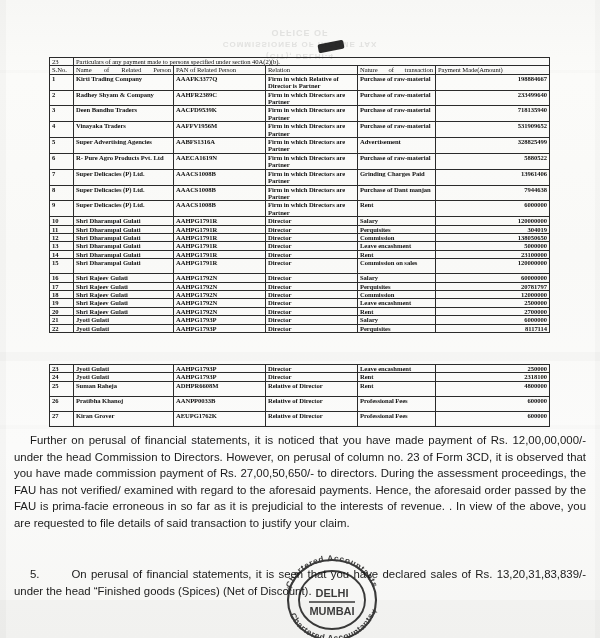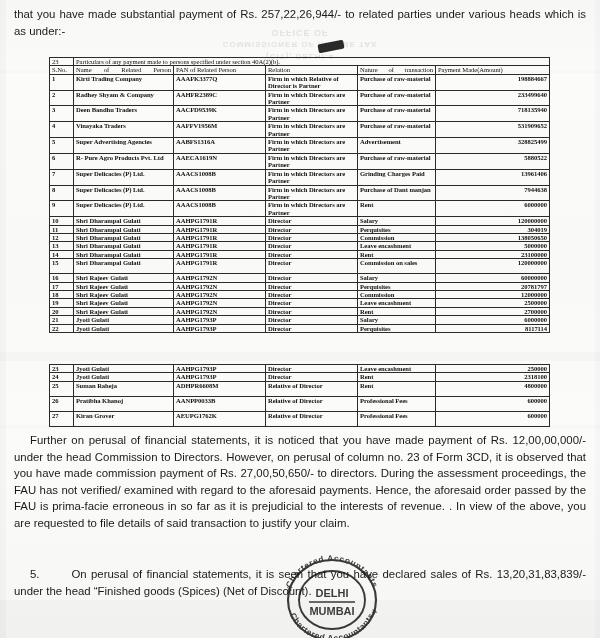--- a/index.html
+++ b/index.html
@@ -179,21 +179,20 @@
 
   <div class="ghost ghost-1">OFFICE OF</div>
   <div class="ghost ghost-2">COMMISSIONER OF INCOME TAX</div>
   <div class="ghost ghost-3">(CIT), DELHI-4</div>
 
   <div class="band band-a"></div>
   <div class="band band-b"></div>
   <div class="band band-c"></div>
   <div class="band band-d"></div>
 
-  <div class="para" id="intro-para">that you have made substantial  payment of Rs. 257,22,26,944/- to related parties under various heads which is as under:-</div>
 
   <div class="smudge"></div>
 
   <div class="tbl-wrap" id="table-main-wrap">
     <table class="scdtable">
       <colgroup>
         <col class="c-sn">
           <col class="c-name">
           <col class="c-pan">
         <col class="c-rel">

